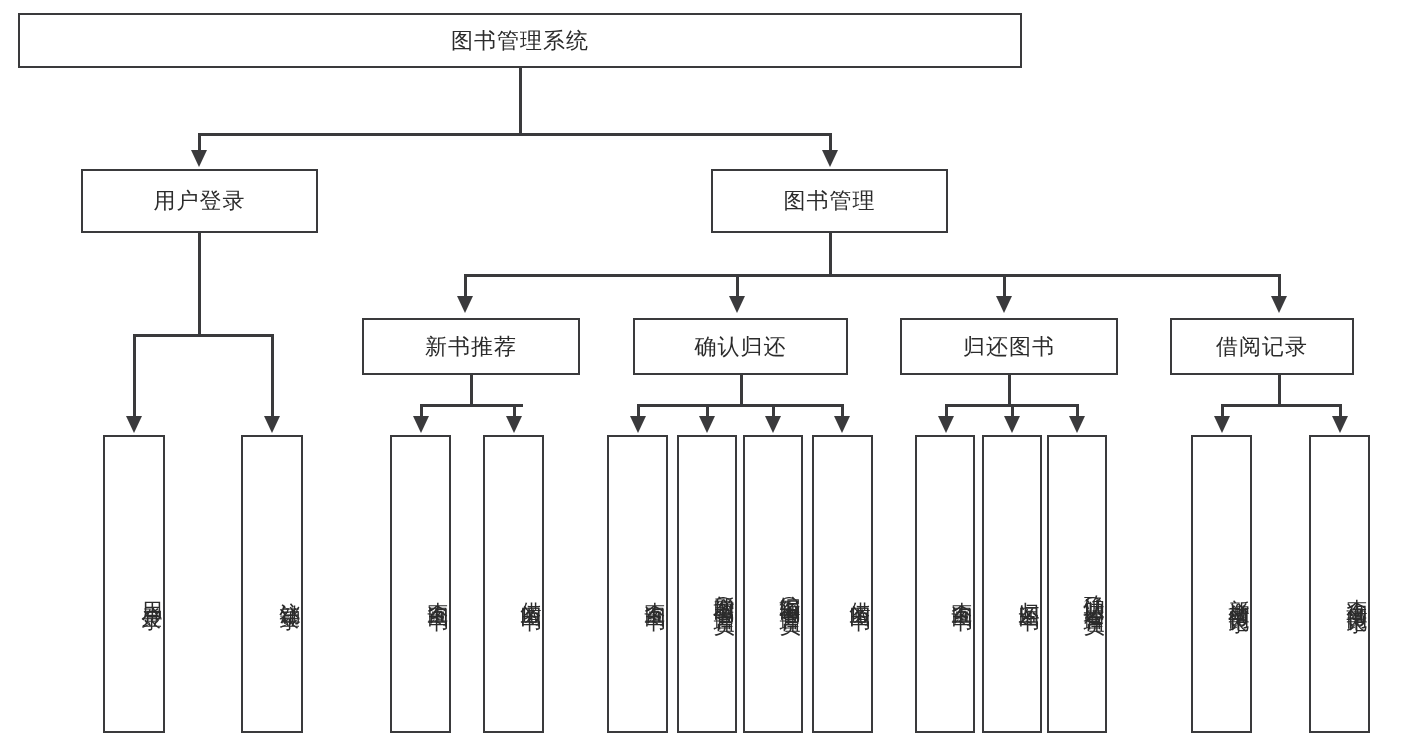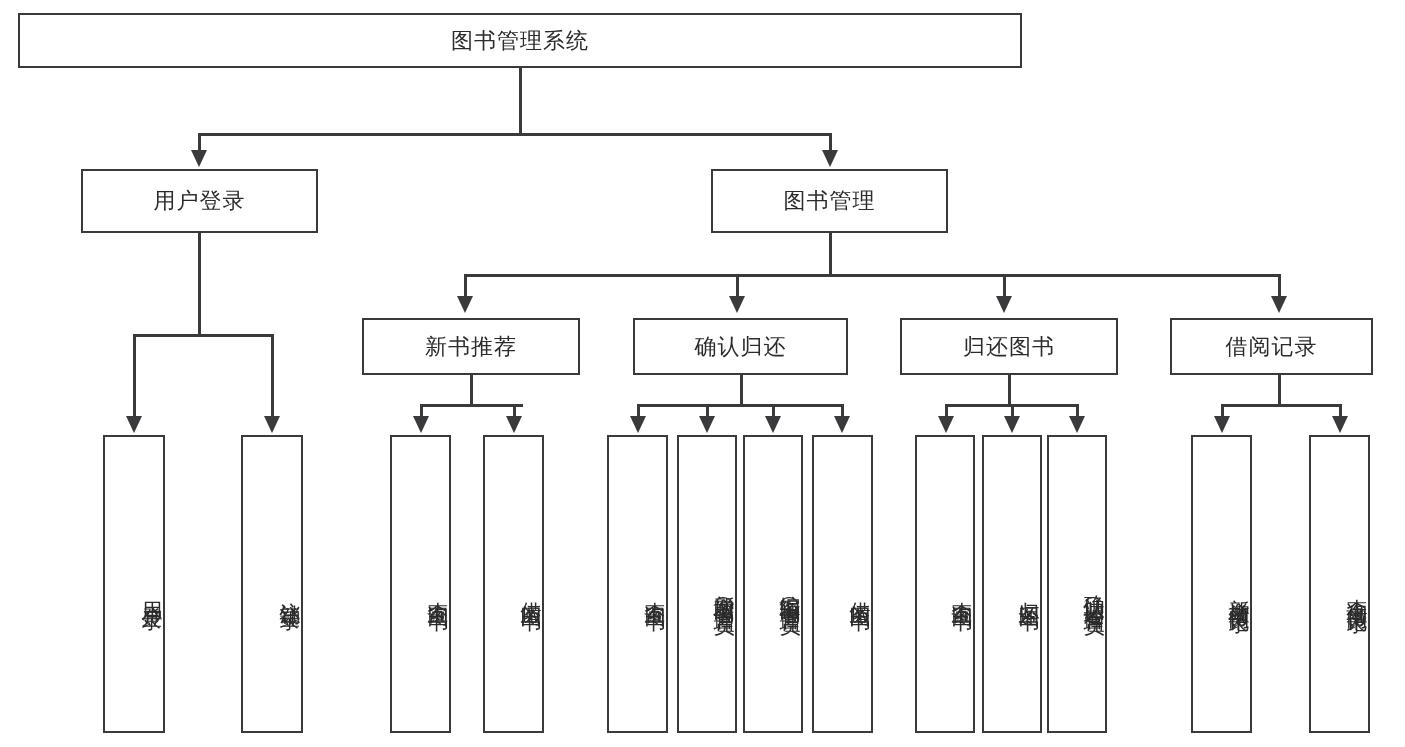--- a/index.html
+++ b/index.html
@@ -116,21 +116,21 @@
 
   <div class="node h" style="left:362px; top:318px; width:218px; height:57px;">
     <span>新书推荐</span>
   </div>
   <div class="node h" style="left:633px; top:318px; width:215px; height:57px;">
     <span>确认归还</span>
   </div>
   <div class="node h" style="left:900px; top:318px; width:218px; height:57px;">
     <span>归还图书</span>
   </div>
-  <div class="node h" style="left:1170px; top:318px; width:203px; height:57px;">
+  <div class="node h" style="left:1170px; top:318px; width:184px; height:57px;">
     <span>借阅记录</span>
   </div>
 
   <div class="vline" style="left:470px; top:375px; height:31px;"></div>
   <div class="hline" style="left:420px; top:404px; width:103px;"></div>
   <div class="vline" style="left:420px; top:404px; height:14px;"></div>
   <div class="arrow" style="left:413px; top:416px;"></div>
   <div class="vline" style="left:513px; top:404px; height:14px;"></div>
   <div class="arrow" style="left:506px; top:416px;"></div>
 

